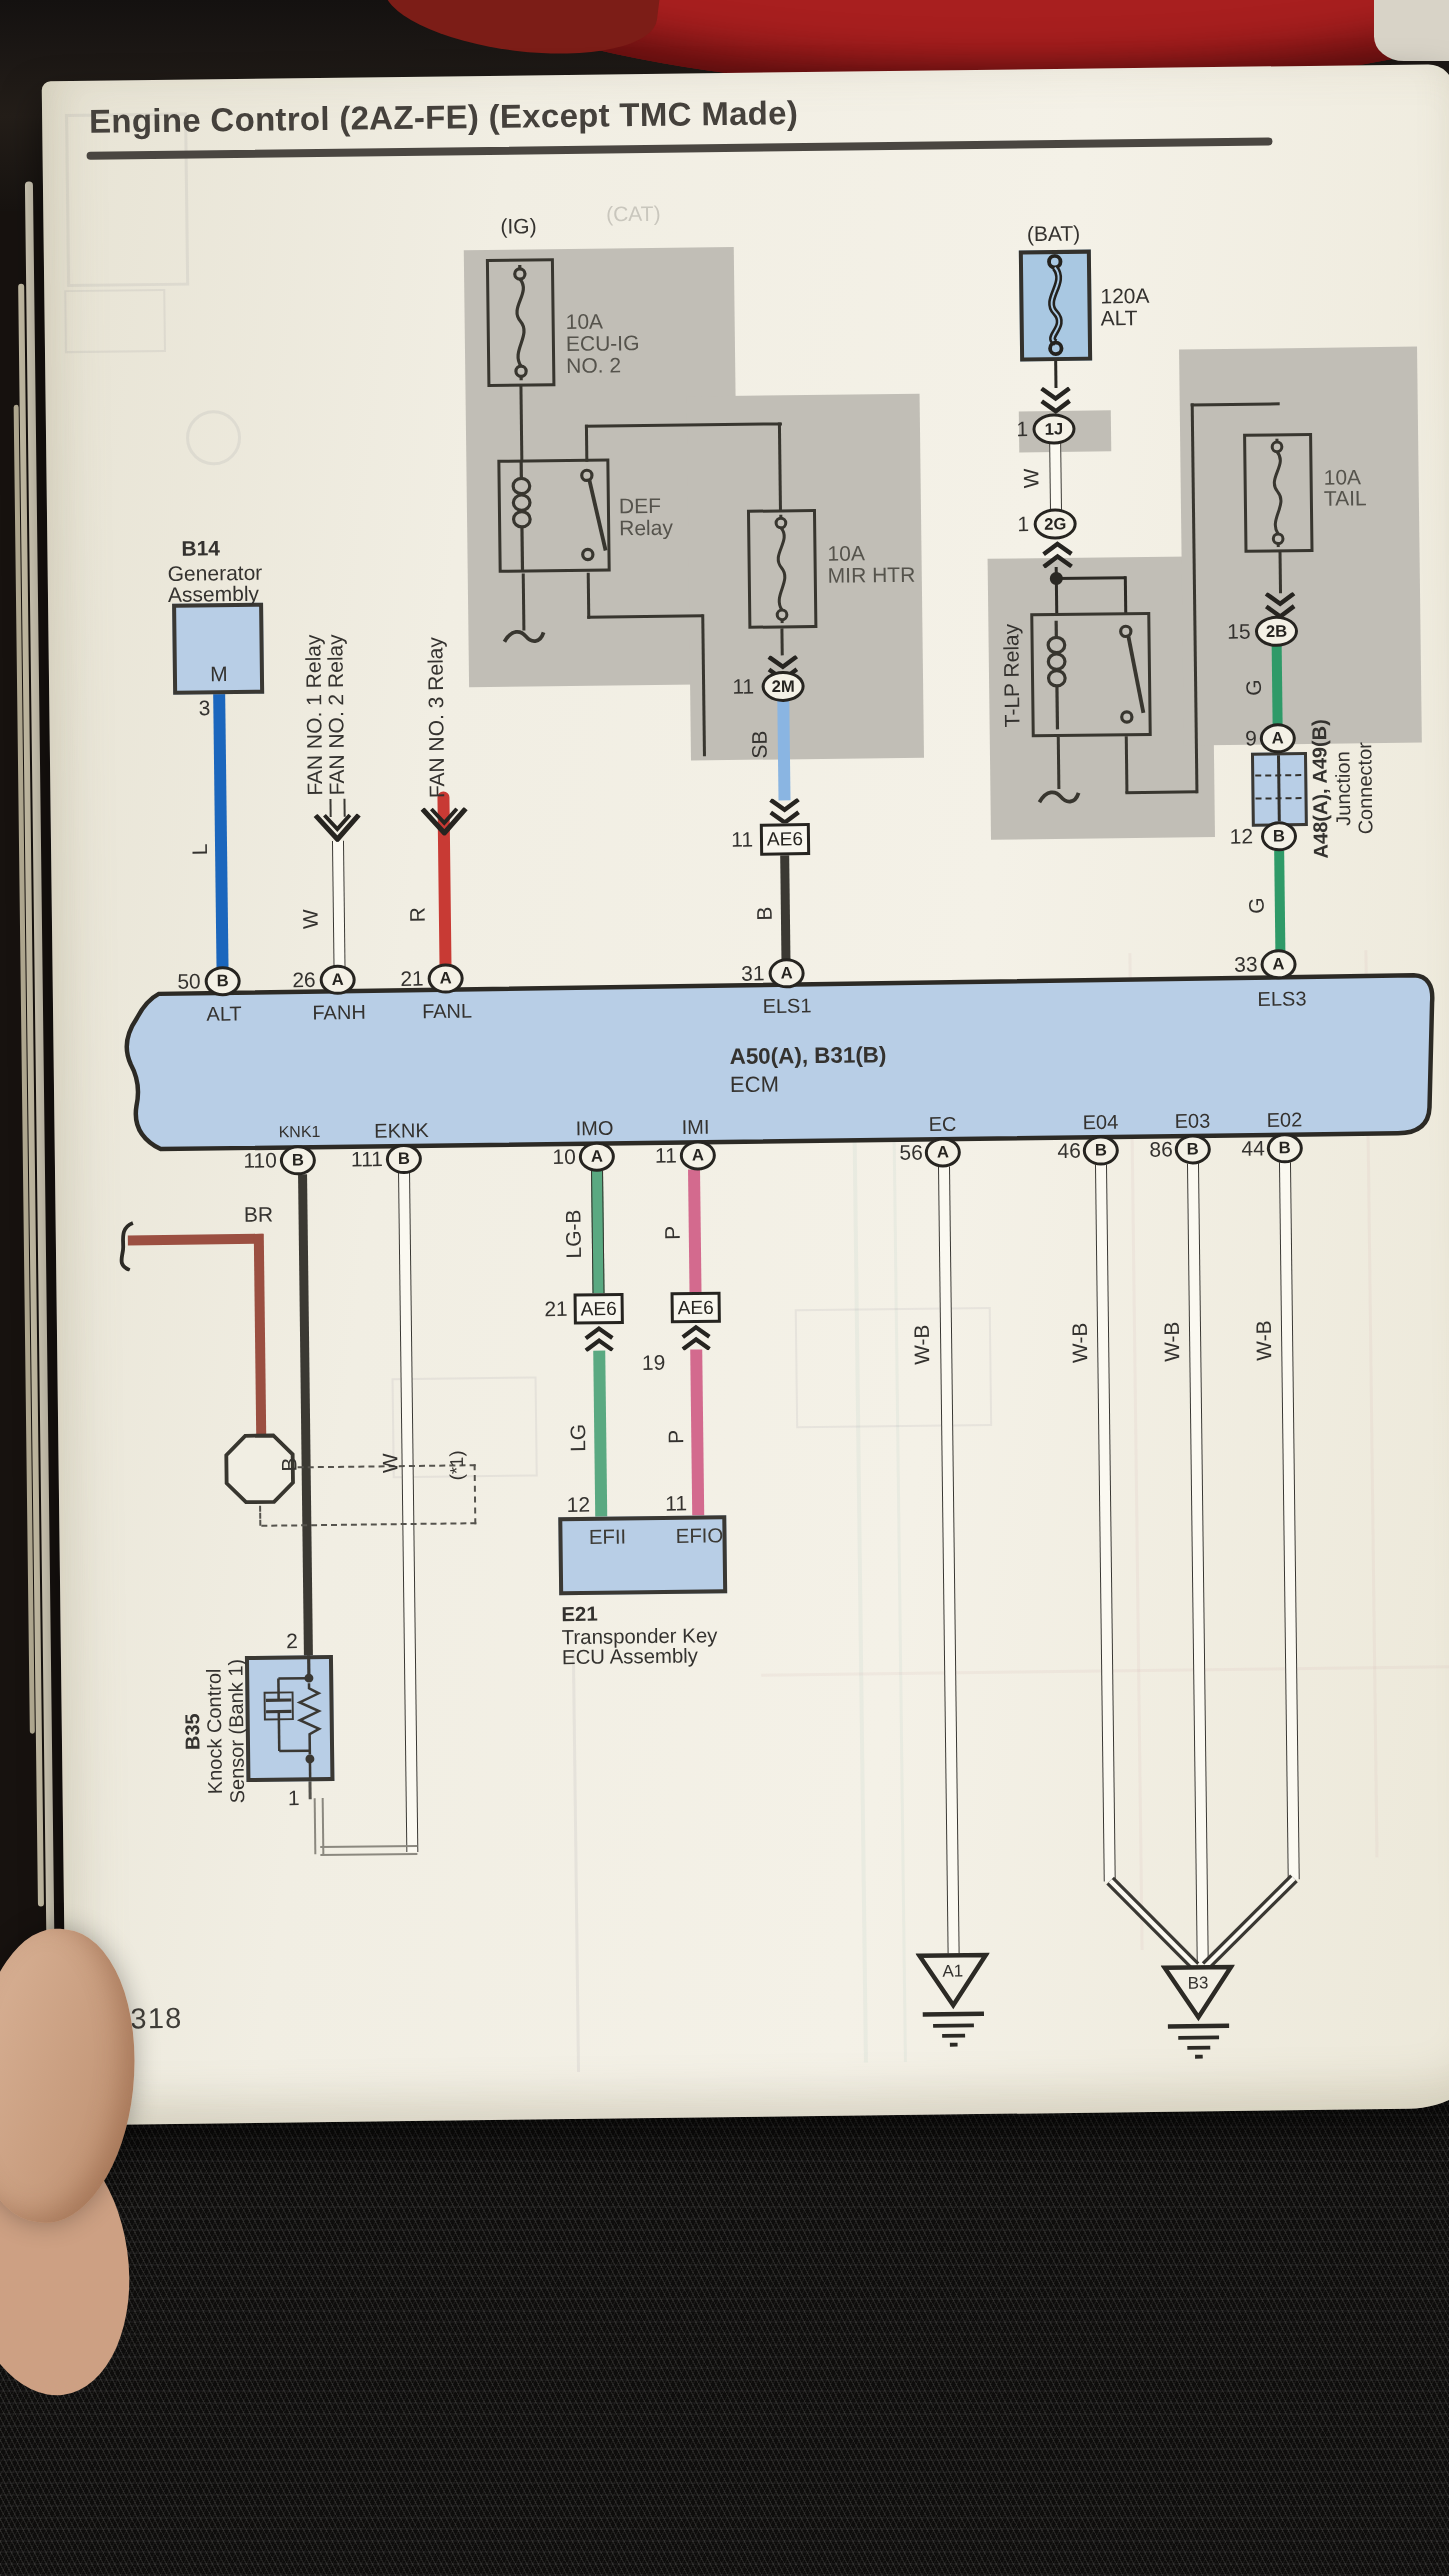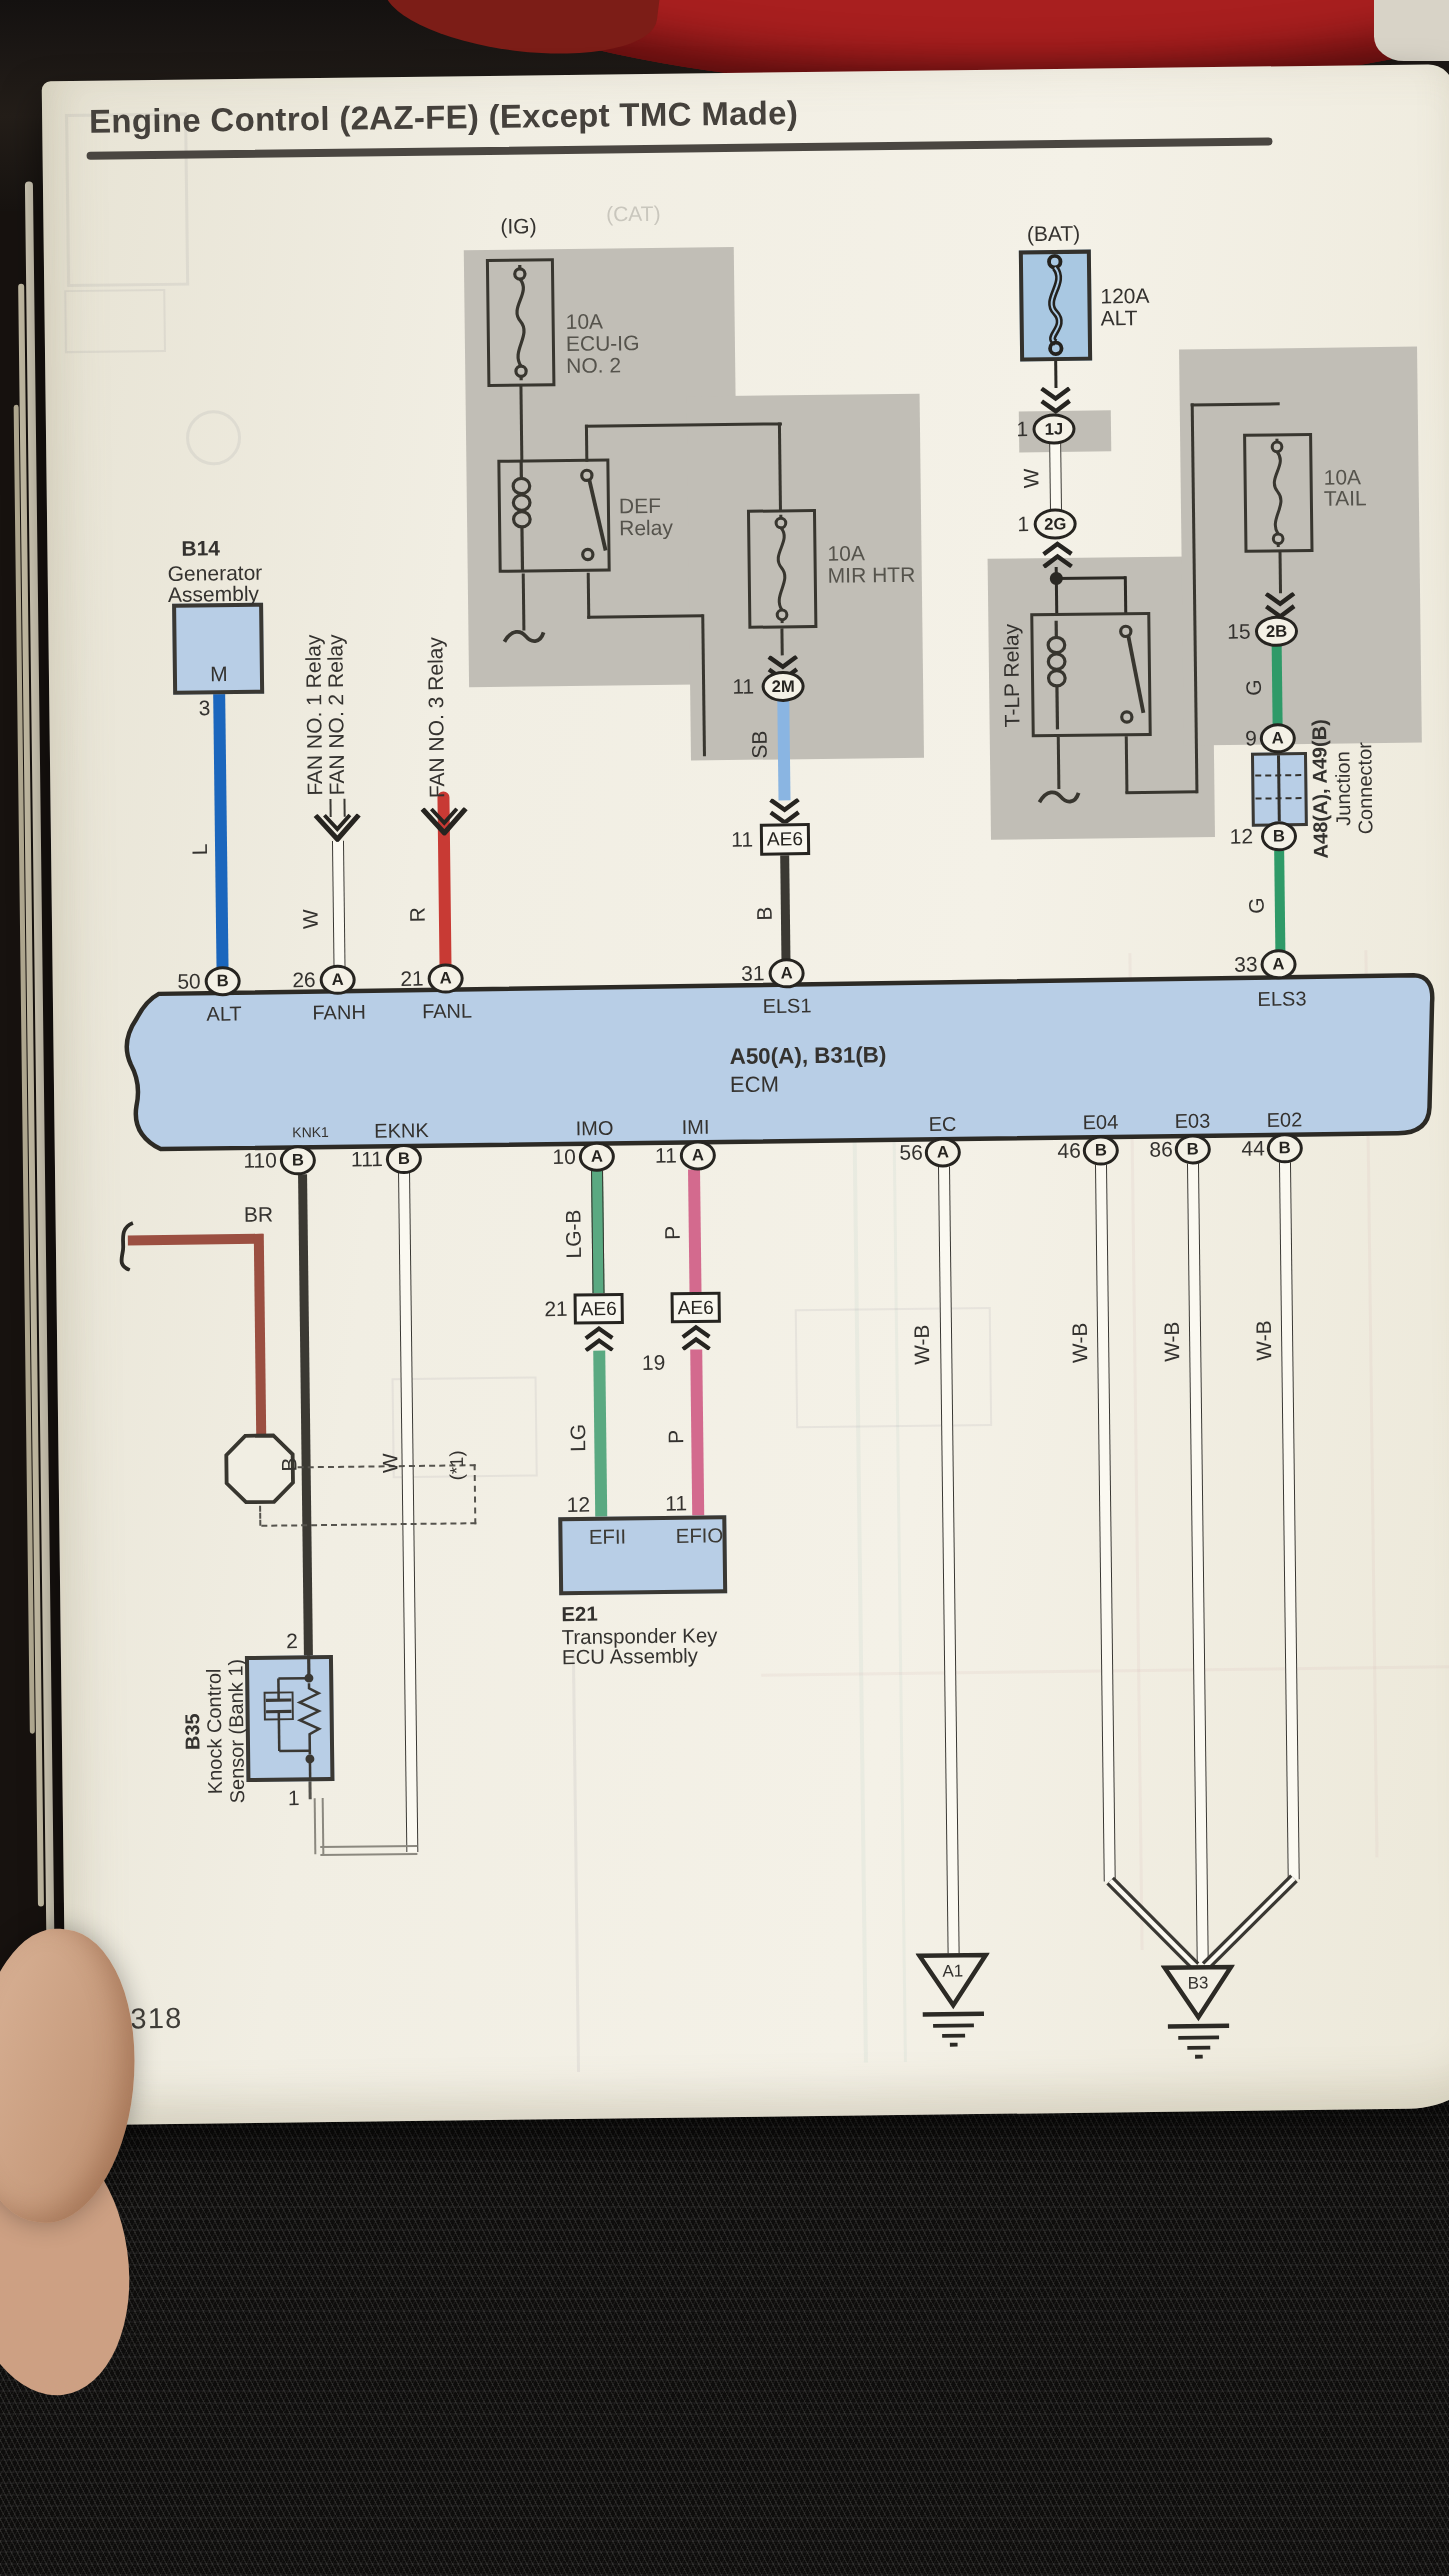--- a/index.html
+++ b/index.html
@@ -288,21 +288,21 @@
     <div class="lbl rr" style="left:1259px;top:971px">33</div>
     <div class="oval" style="left:1280px;top:971px">A</div>
     <div class="lbl cc" style="left:1283px;top:1006px;font-size:20px">ELS3</div>
 
     <svg class="sym" style="left:112px;top:974px;z-index:2" width="1337" height="179" viewBox="0 0 2093 280">
       <path d="M75,20 L2040,15 Q2072,17 2068,58 L2062,222 Q2060,262 2012,262 L75,263 Q30,240 38,195 Q46,160 30,130 Q14,95 40,58 Q55,30 75,20 Z" fill="#b8cee6" stroke="#2c2a25" stroke-width="7"></path>
     </svg>
     <div class="lbl b" style="left:730px;top:1044px;font-size:22.4px">A50(A), B31(B)</div>
     <div class="lbl" style="left:730px;top:1072px;font-size:22px">ECM</div>
 
-    <div class="lbl cc" style="left:310px;top:1127px;font-size:14px">KNK1</div>
+    <div class="lbl cc" style="left:299px;top:1127px;font-size:16px">KNK1</div>
     <div class="lbl rr" style="left:276px;top:1155px">110</div>
     <div class="oval" style="left:297px;top:1155px">B</div>
     <div class="lbl cc" style="left:401px;top:1127px;font-size:20px">EKNK</div>
     <div class="lbl rr" style="left:382px;top:1155px">111</div>
     <div class="oval" style="left:403px;top:1155px">B</div>
     <div class="lbl cc" style="left:594px;top:1127px;font-size:20px">IMO</div>
     <div class="lbl rr" style="left:575px;top:1155px">10</div>
     <div class="oval" style="left:596px;top:1155px">A</div>
     <div class="lbl cc" style="left:695px;top:1127px;font-size:20px">IMI</div>
     <div class="lbl rr" style="left:676px;top:1155px">11</div>

